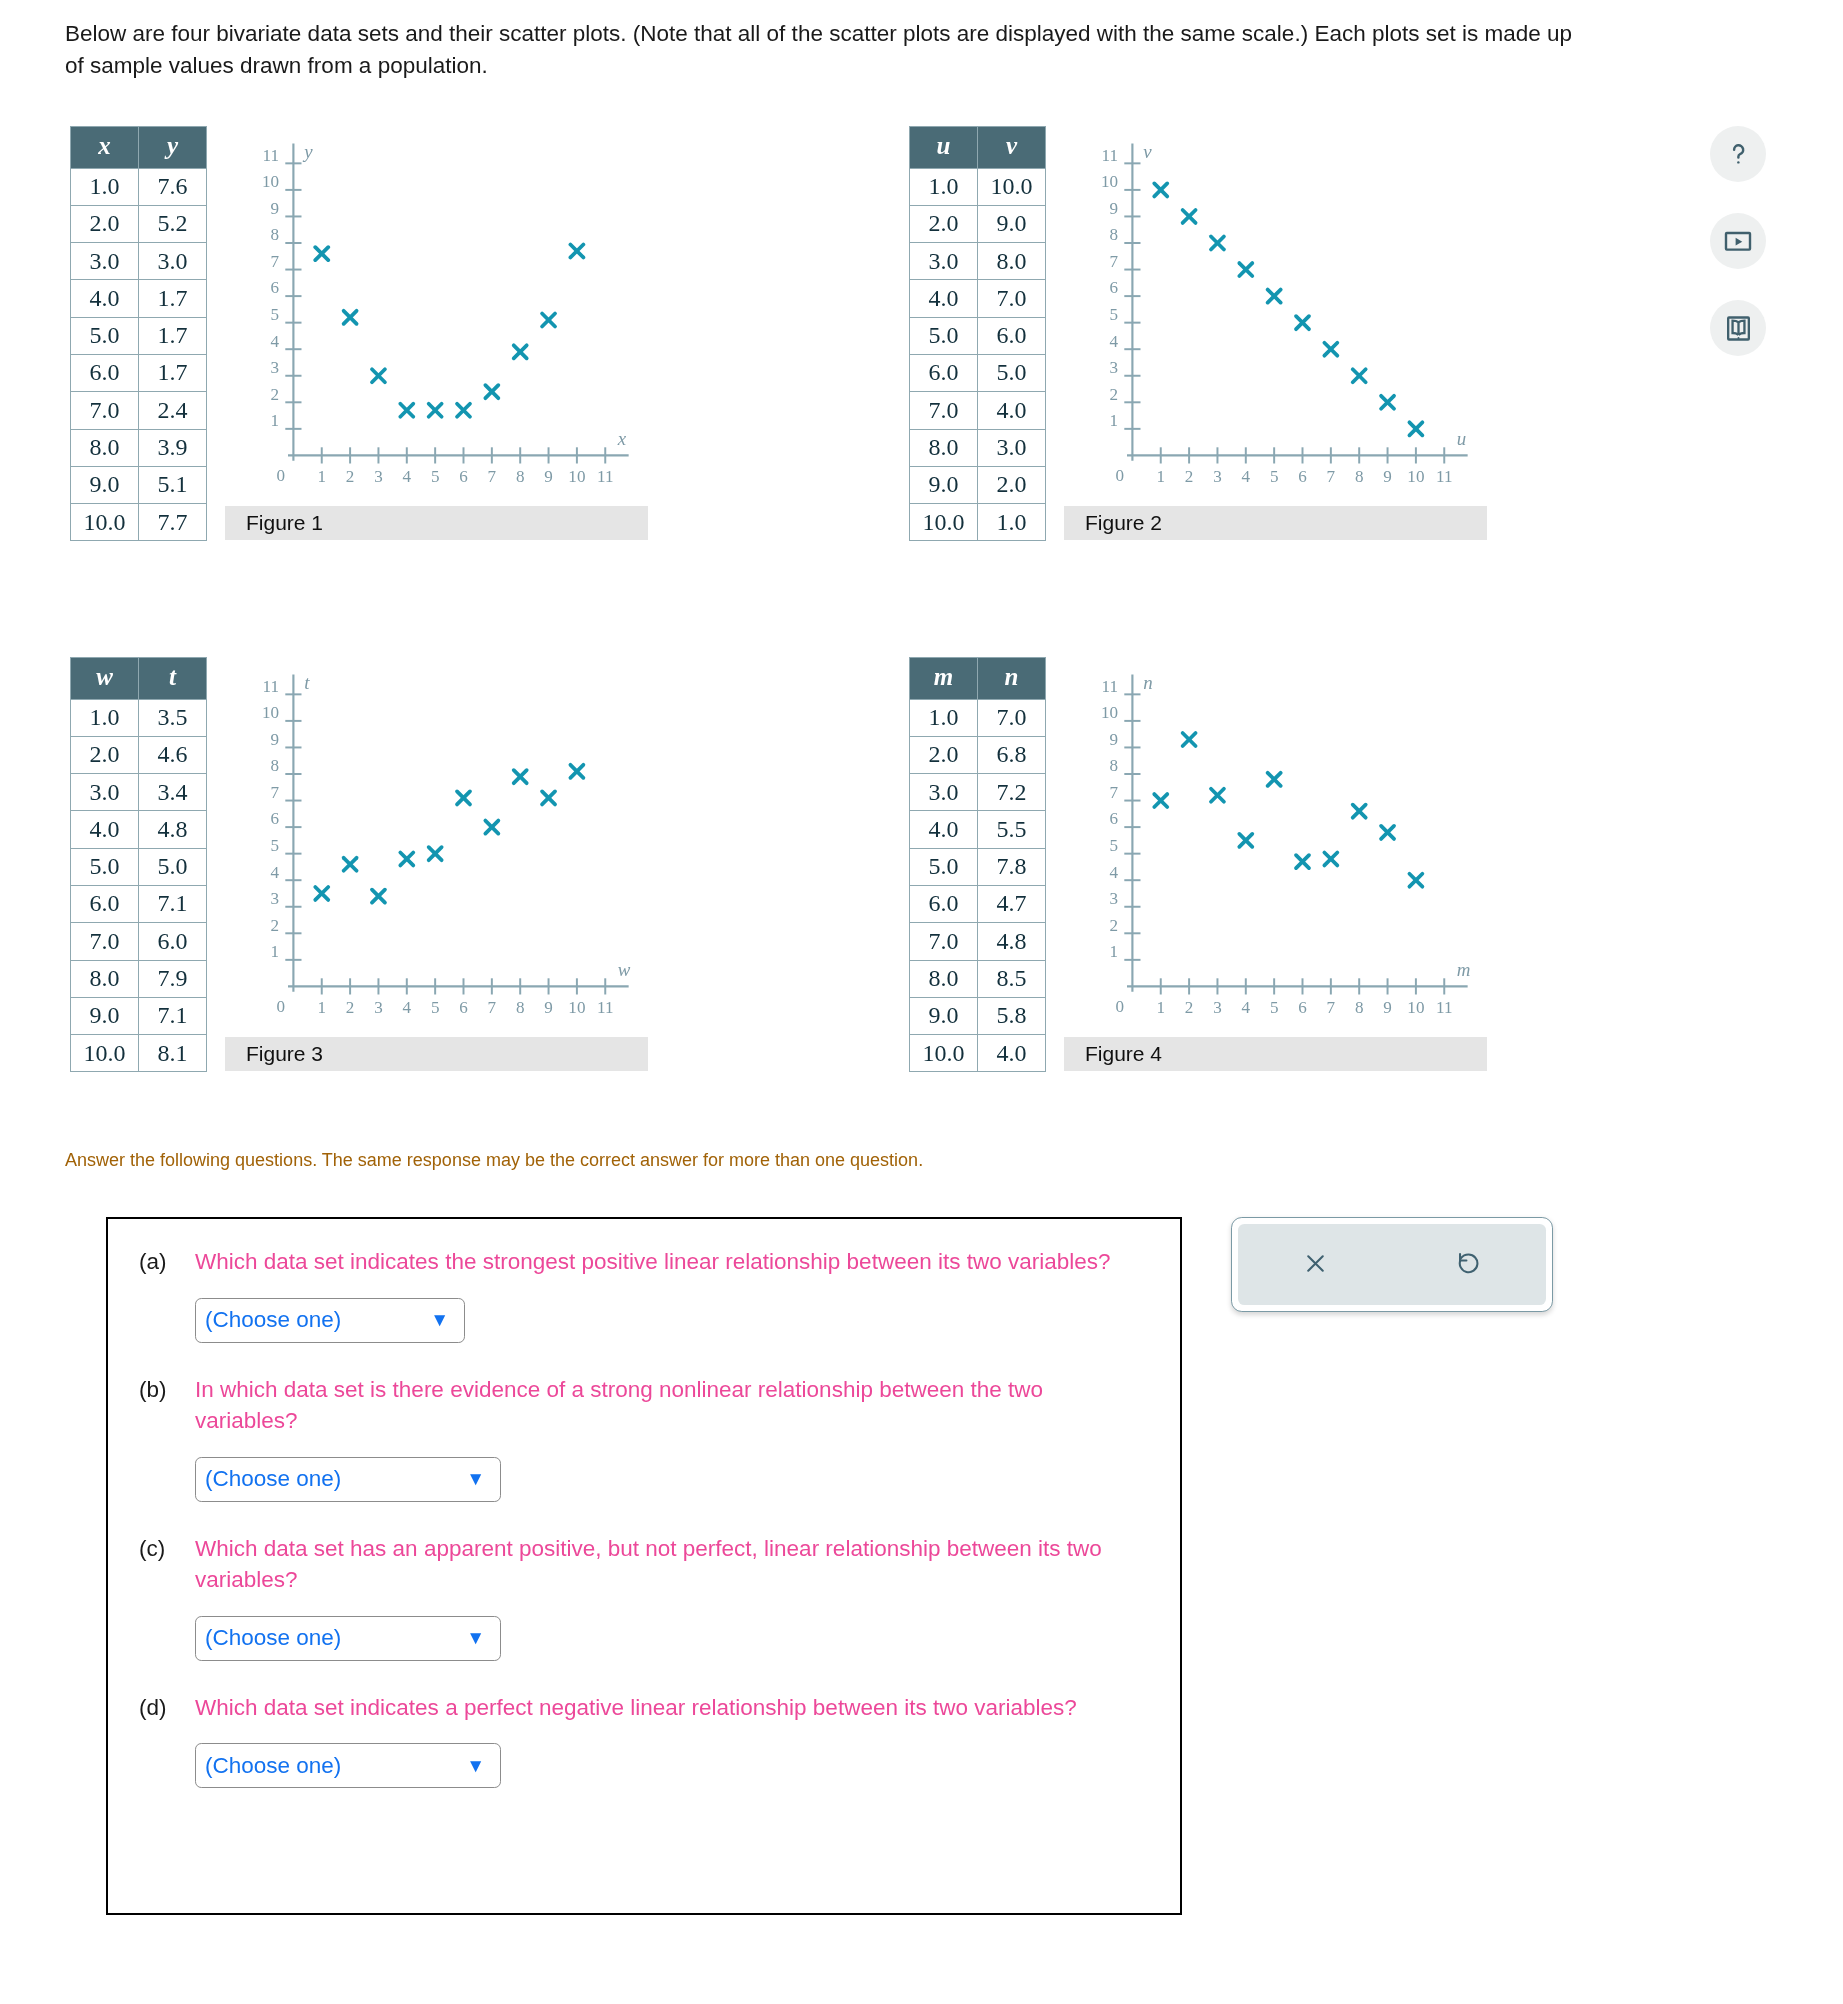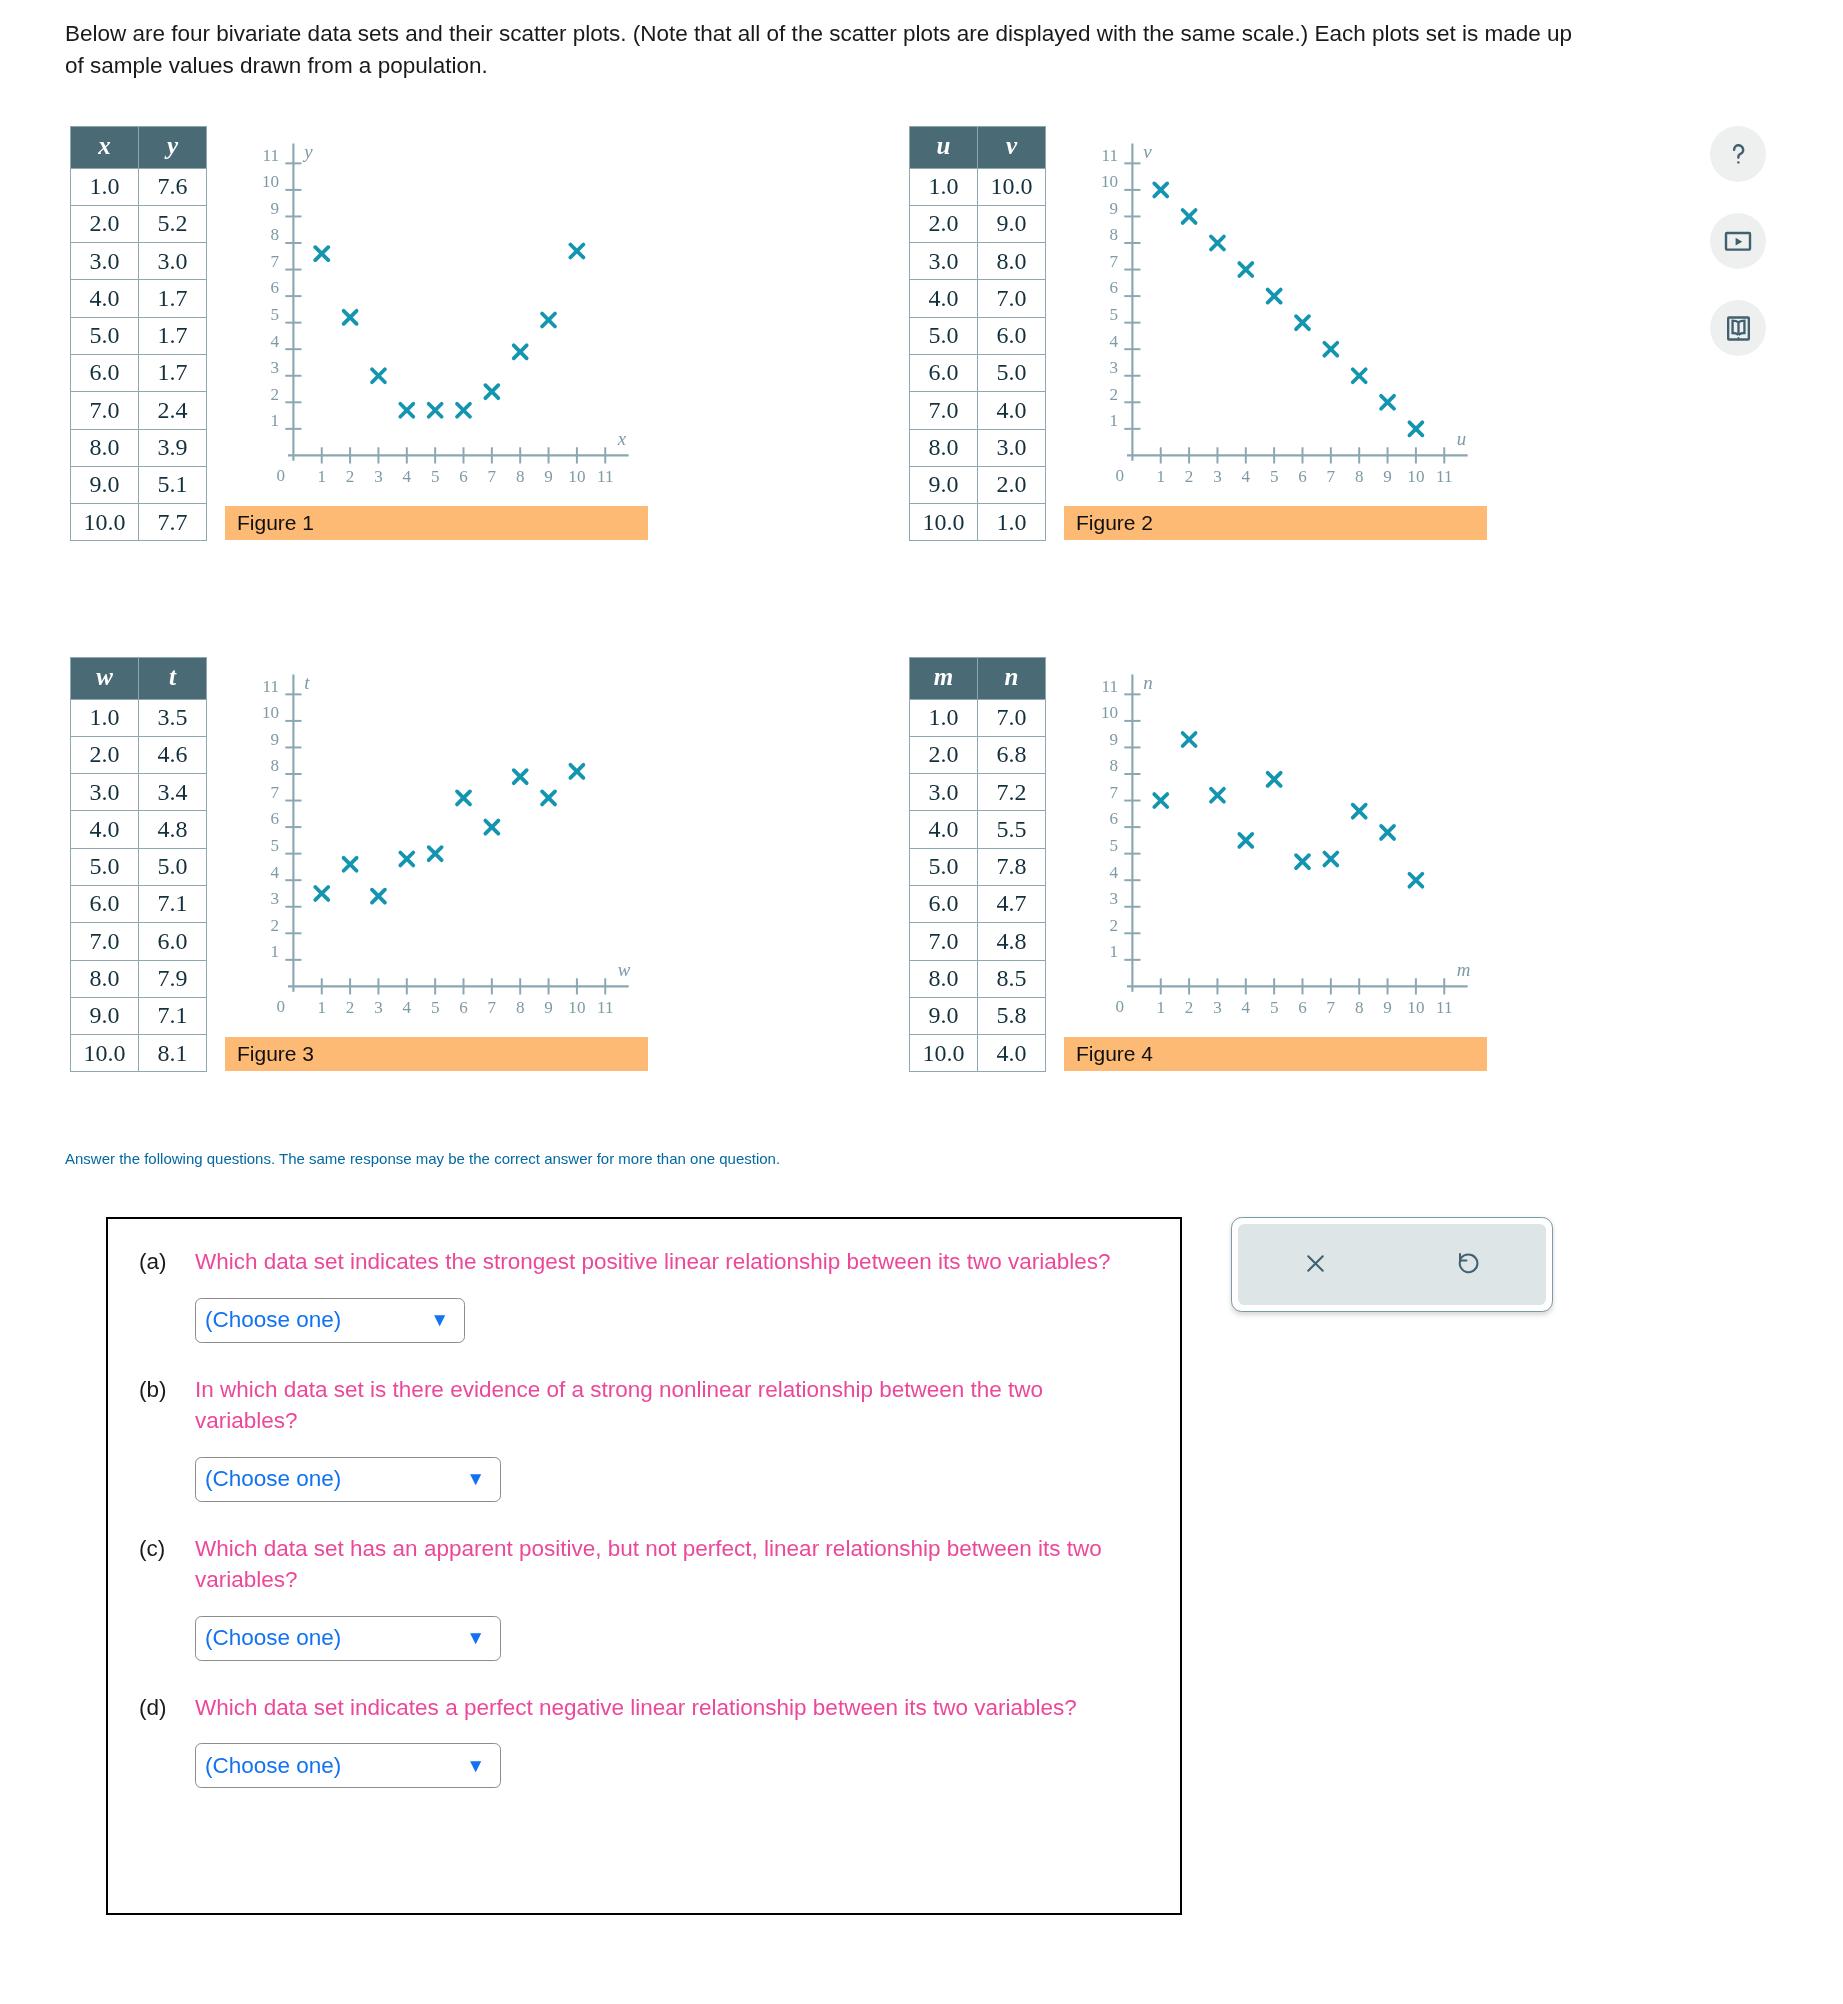--- a/index.html
+++ b/index.html
@@ -66,34 +66,34 @@
   }
 
   
   .plot-wrap { margin-left: 9px; }
   .plot-area { position: relative; width: 423px; height: 378px; }
   .plot-area svg { display: block; }
 
   .fig-caption {
     margin-top: 1.8px;
     margin-left: 9px;
-    background: #fdba74;
+    background: #e5e5e5;
     width: 423px;
     height: 34px;
     display: flex;
     align-items: center;
-    padding-left: 12px;
+    padding-left: 21px;
     font-size: 21px;
     color: #101010;
   }
 
   
   .answer-lead {
     position: absolute; left: 65px; top: 1150px; width: 1440px;
-    font-size: 15px; color: #0369a1;
+    font-size: 18px; color: #a16207;
   }
   .qpanel {
     position: absolute; left: 106px; top: 1217px;
     width: 1076px; min-height: 698px;
     border: 2.7px solid #000000; background: #ffffff;
     padding: 27px 31px 36px 31px;
   }
   .qitem { display: flex; margin-bottom: 31px; }
   .qitem:last-child { margin-bottom: 0; }
   .qlabel { width: 56px; flex: 0 0 56px; font-size: 22.5px; line-height: 1.4; color: #1a1a1a; }

